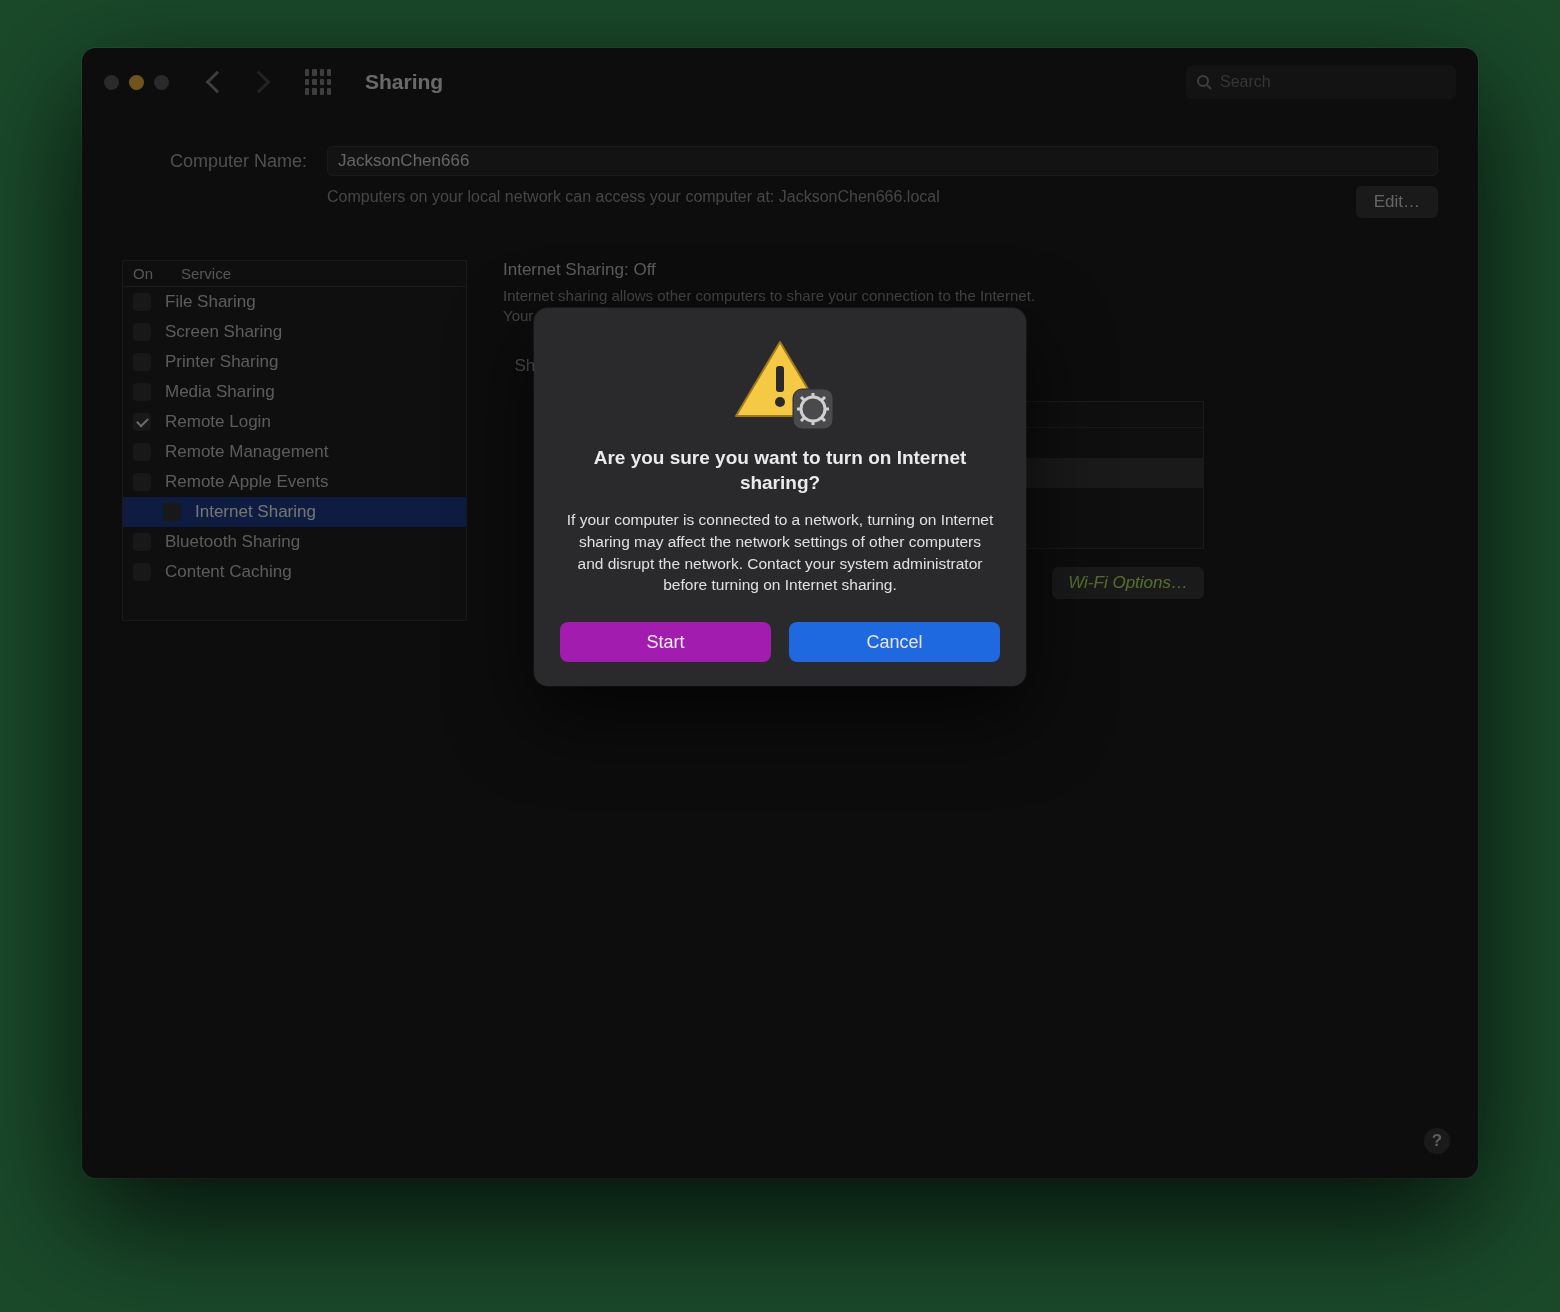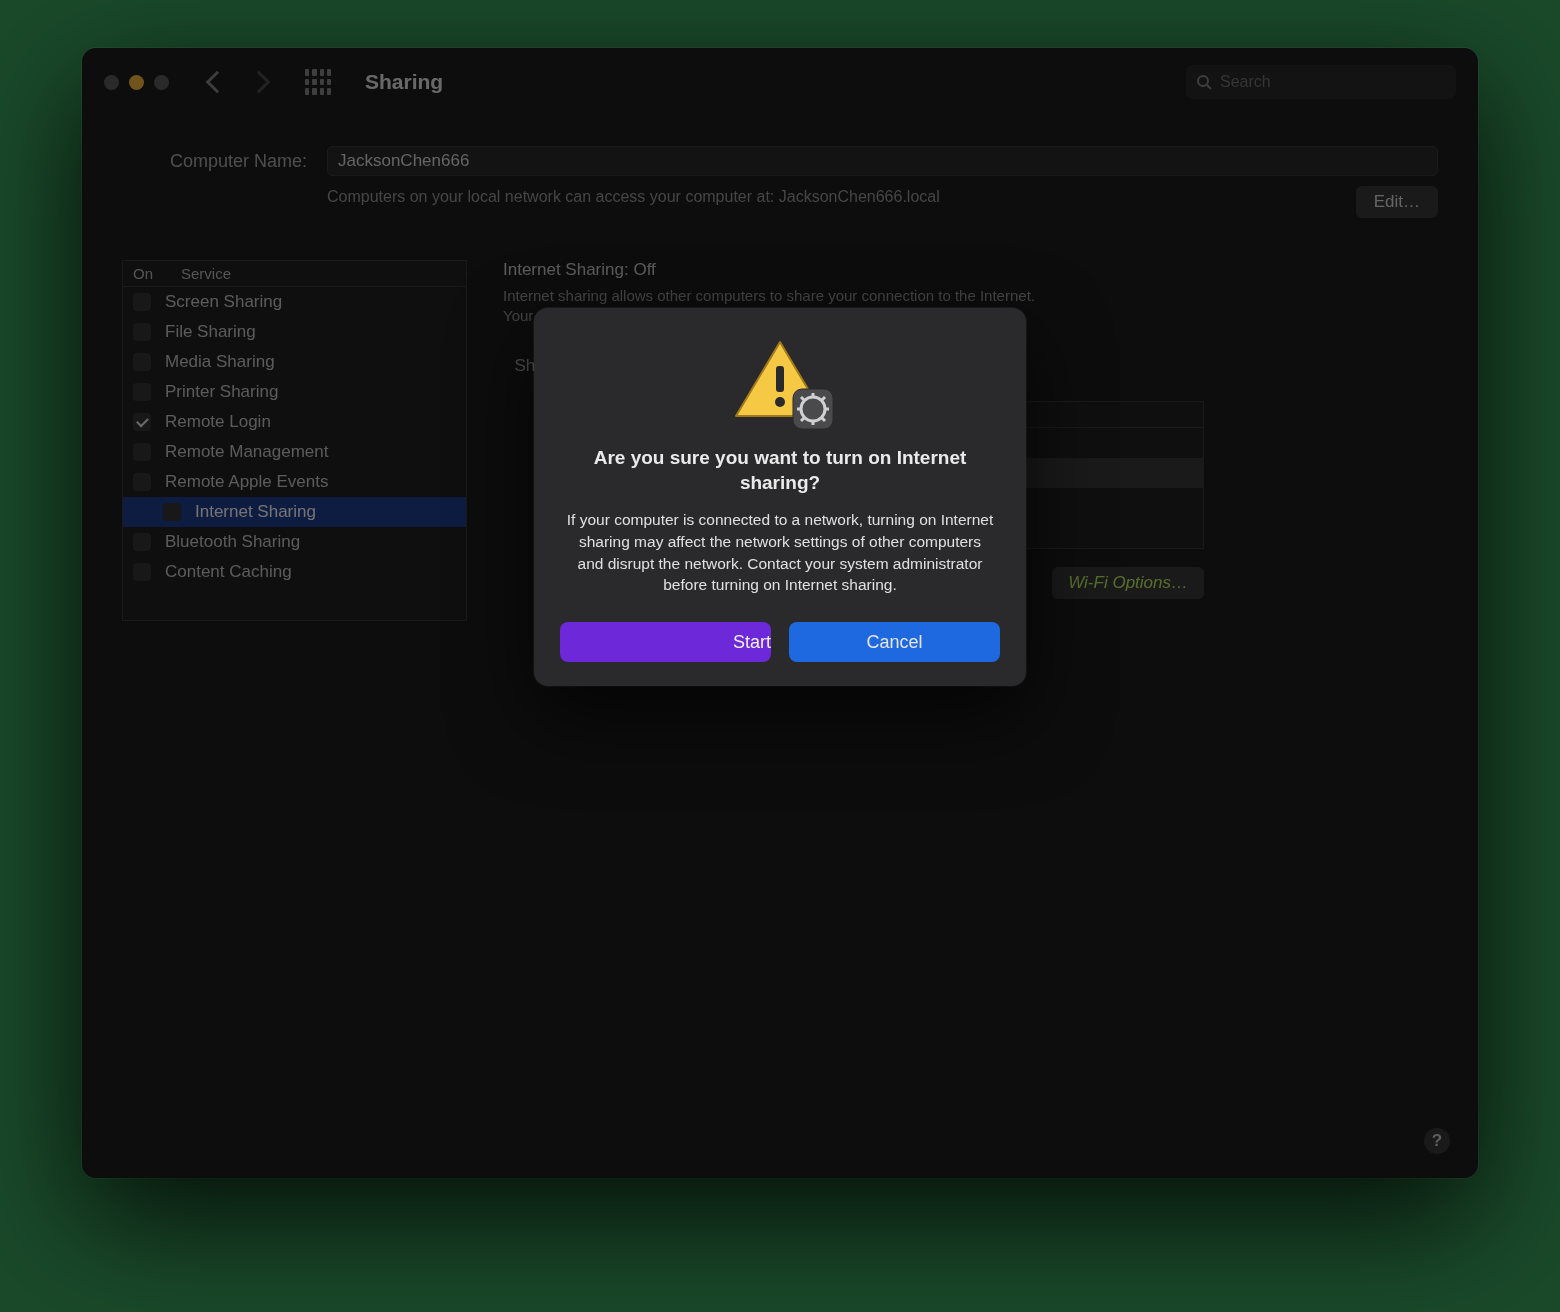--- a/index.html
+++ b/index.html
@@ -210,21 +210,21 @@
   .modal p {
     font-size: 15.5px; color: #e0e0e0; line-height: 1.4;
     margin-bottom: 26px;
     padding: 0 6px;
   }
   .modal .btns { display: flex; gap: 18px; }
   .modal button {
     flex: 1; height: 40px; border-radius: 8px; border: none;
     font-size: 18px; font-weight: 500; cursor: pointer;
   }
-  .btn-start { background: #6d28d9; color: #f2f2f2; text-align: right; }
+  .btn-start { background: #a21caf; color: #f2f2f2; }
   .btn-cancel { background: #1f69e0; color: #e5e5e5; }
 </style>
 </head>
 <body>
 
 <div class="screen">
   <div class="window">
 
     <div class="toolbar">
       <div class="traffic">
@@ -273,33 +273,33 @@
       <div class="panels">
 
         <div class="svc-wrap">
           <div class="svc-head">
             <div class="col-on">On</div>
             <div>Service</div>
           </div>
           <div class="svc-list" id="svc-list">
               <div class="svc-row">
                 <div class="chk"></div>
+                <div>File Sharing</div>
+              </div>
+              <div class="svc-row">
+                <div class="chk"></div>
                 <div>Screen Sharing</div>
               </div>
               <div class="svc-row">
                 <div class="chk"></div>
-                <div>File Sharing</div>
+                <div>Printer Sharing</div>
               </div>
               <div class="svc-row">
                 <div class="chk"></div>
                 <div>Media Sharing</div>
-              </div>
-              <div class="svc-row">
-                <div class="chk"></div>
-                <div>Printer Sharing</div>
               </div>
               <div class="svc-row">
                 <div class="chk checked"></div>
                 <div>Remote Login</div>
               </div>
               <div class="svc-row">
                 <div class="chk"></div>
                 <div>Remote Management</div>
               </div>
               <div class="svc-row">

